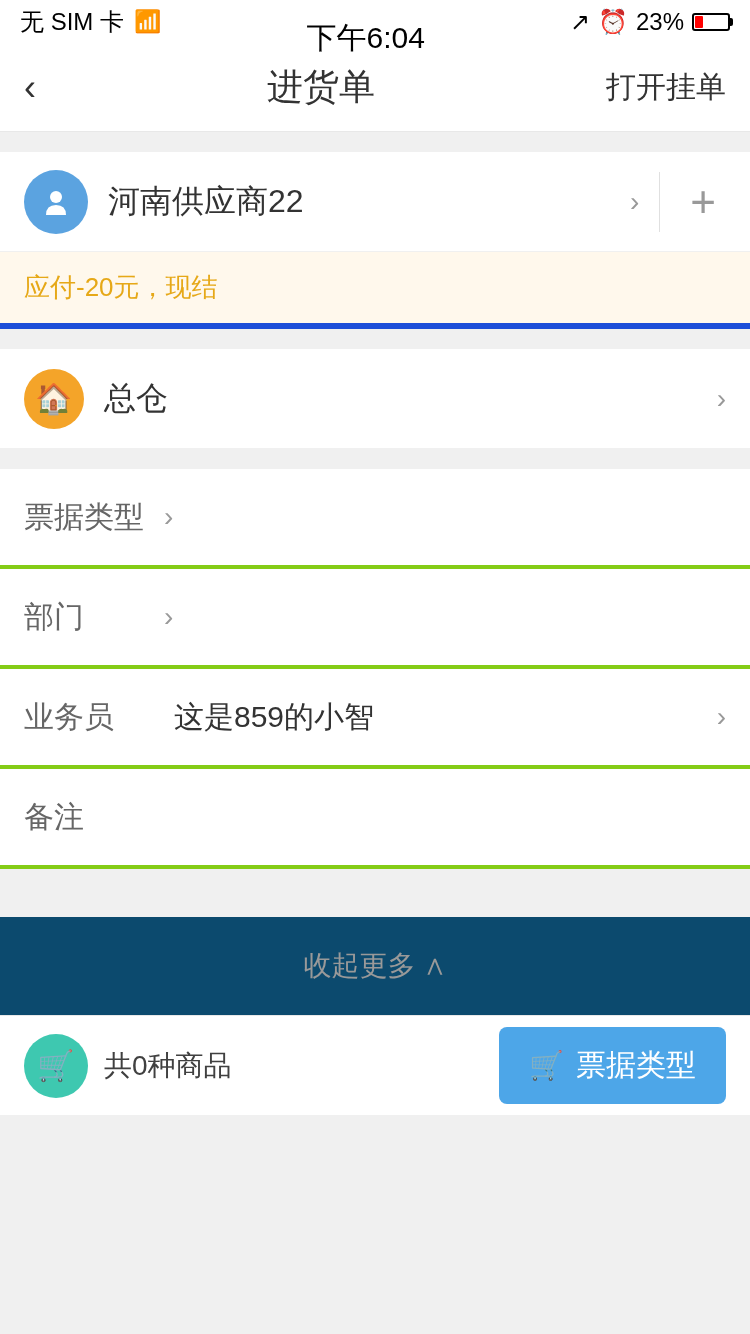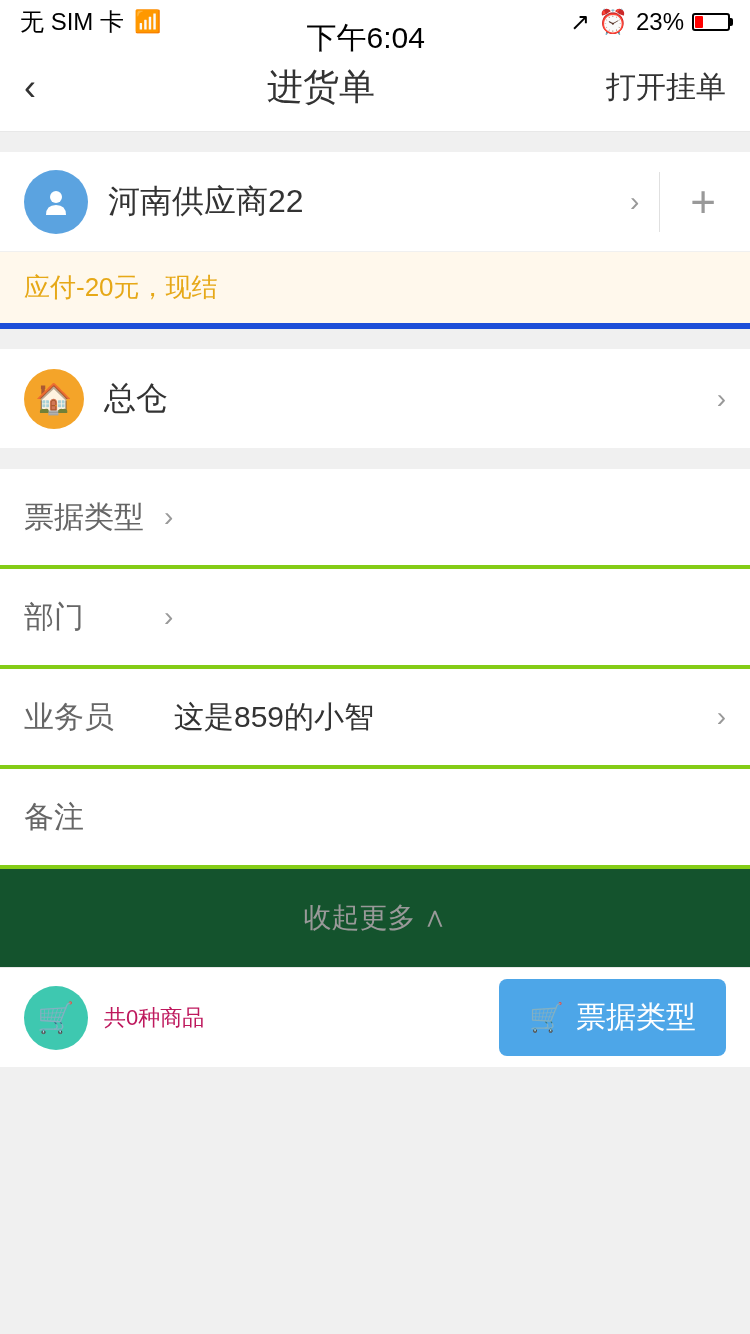--- a/index.html
+++ b/index.html
@@ -230,22 +230,23 @@
     .form-value.placeholder {
       color: #bbb;
     }
 
     
     .collapse-bar {
       display: flex;
       align-items: center;
       justify-content: center;
       padding: 30px 6px;
-      background: #14532d;
+      background: #0c4a6e;
       cursor: pointer;
+      margin-top: 48px;
     }
     .collapse-text {
       font-size: 28px;
       color: #999;
     }
 
     
     .bottom-section {
       display: flex;
       align-items: center;
@@ -268,22 +269,22 @@
       display: flex;
       align-items: center;
       justify-content: center;
       flex-shrink: 0;
     }
     .cart-icon {
       font-size: 30px;
       color: #fff;
     }
     .product-count-text {
-      font-size: 22px;
-      color: #be185d;
+      font-size: 28px;
+      color: #404040;
     }
     .select-product-btn {
       background: #4da6e8;
       color: #fff;
       border: none;
       border-radius: 8px;
       padding: 18px 30px;
       font-size: 30px;
       cursor: pointer;
       display: flex;

